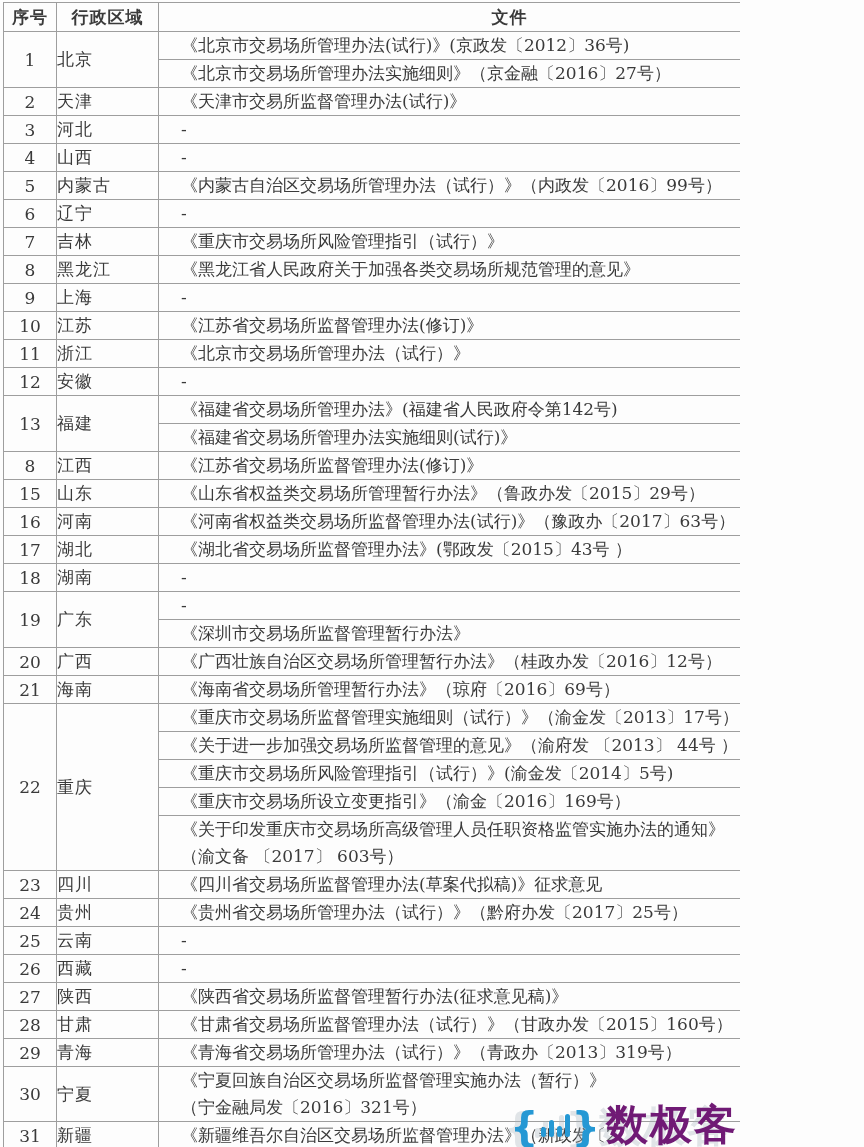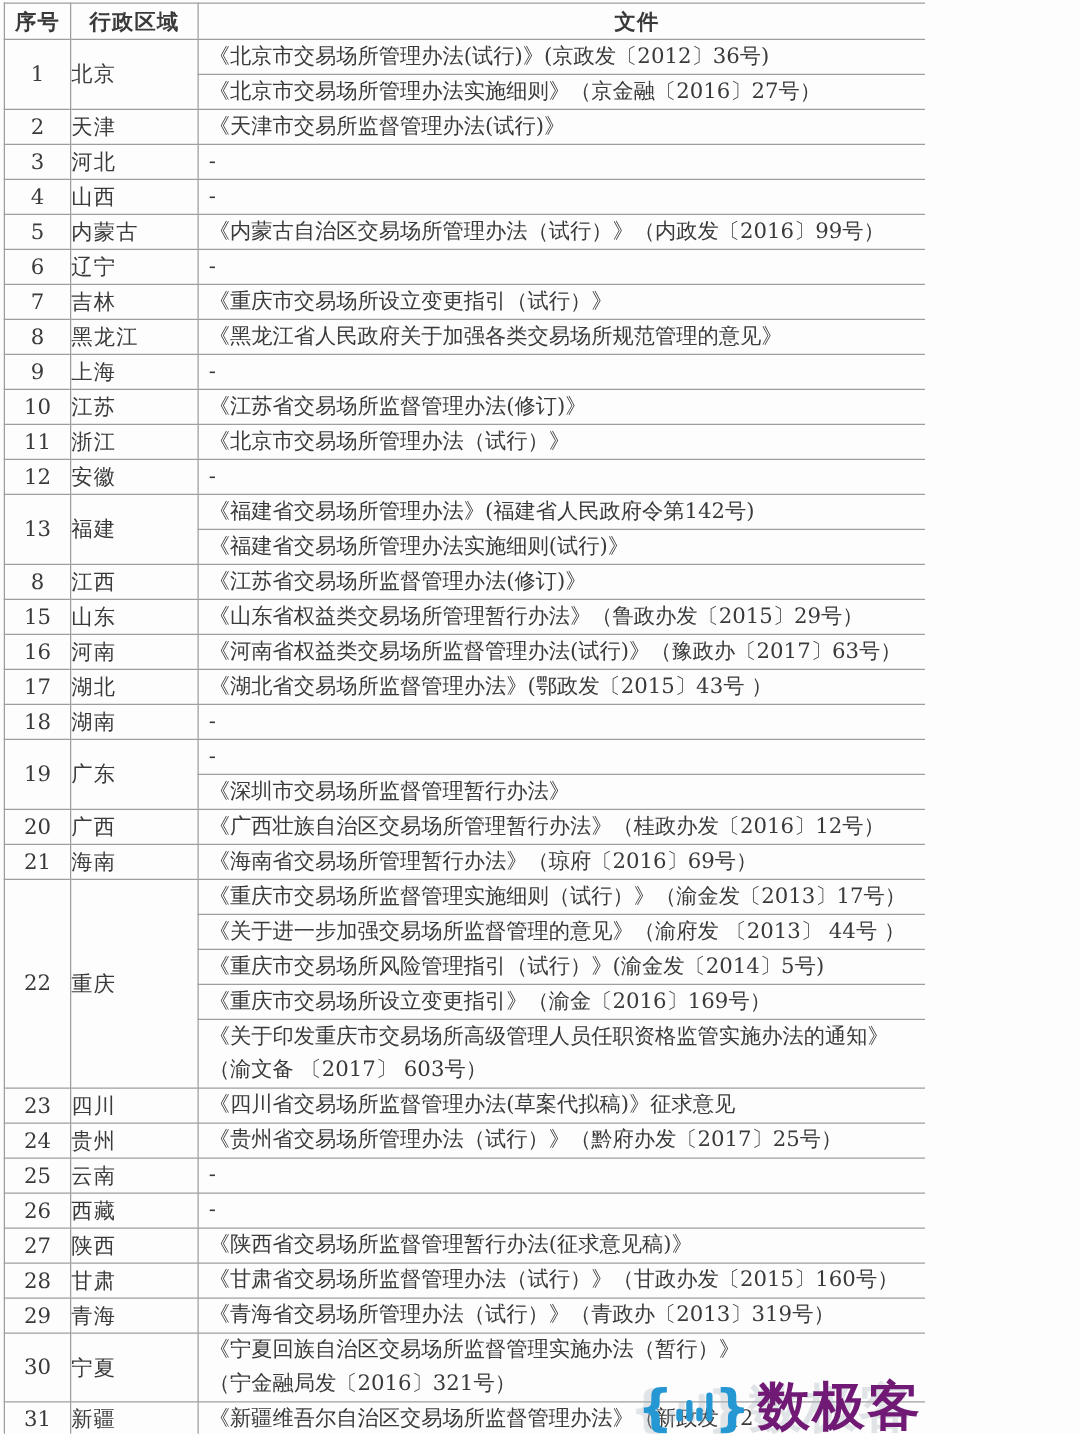--- a/index.html
+++ b/index.html
@@ -42,21 +42,21 @@
   .reg-table td.c-num {
     text-align: center;
     padding: 0;
   }
   .reg-table td.c-region {
     padding: 0;
     letter-spacing: 1px;
   }
   .reg-table td.c-doc {
     text-align: left;
-    padding: 0 4px 0 8px;
+    padding: 0 4px 0 22px;
     line-height: 27px;
     height: 27px;
     white-space: pre-line;
   }
   .watermark {
     position: absolute;
     right: 2px;
     bottom: 0px;
     display: flex;
     align-items: flex-end;
@@ -144,21 +144,21 @@
           <td class="c-doc">《内蒙古自治区交易场所管理办法（试行）》（内政发〔2016〕99号）</td>
         </tr>
         <tr>
           <td class="c-num" rowspan="1">6</td>
           <td class="c-region" rowspan="1">辽宁</td>
           <td class="c-doc">-</td>
         </tr>
         <tr>
           <td class="c-num" rowspan="1">7</td>
           <td class="c-region" rowspan="1">吉林</td>
-          <td class="c-doc">《重庆市交易场所设立变更指引（试行）》</td>
+          <td class="c-doc">《重庆市交易场所风险管理指引（试行）》</td>
         </tr>
         <tr>
           <td class="c-num" rowspan="1">8</td>
           <td class="c-region" rowspan="1">黑龙江</td>
           <td class="c-doc">《黑龙江省人民政府关于加强各类交易场所规范管理的意见》</td>
         </tr>
         <tr>
           <td class="c-num" rowspan="1">9</td>
           <td class="c-region" rowspan="1">上海</td>
           <td class="c-doc">-</td>

